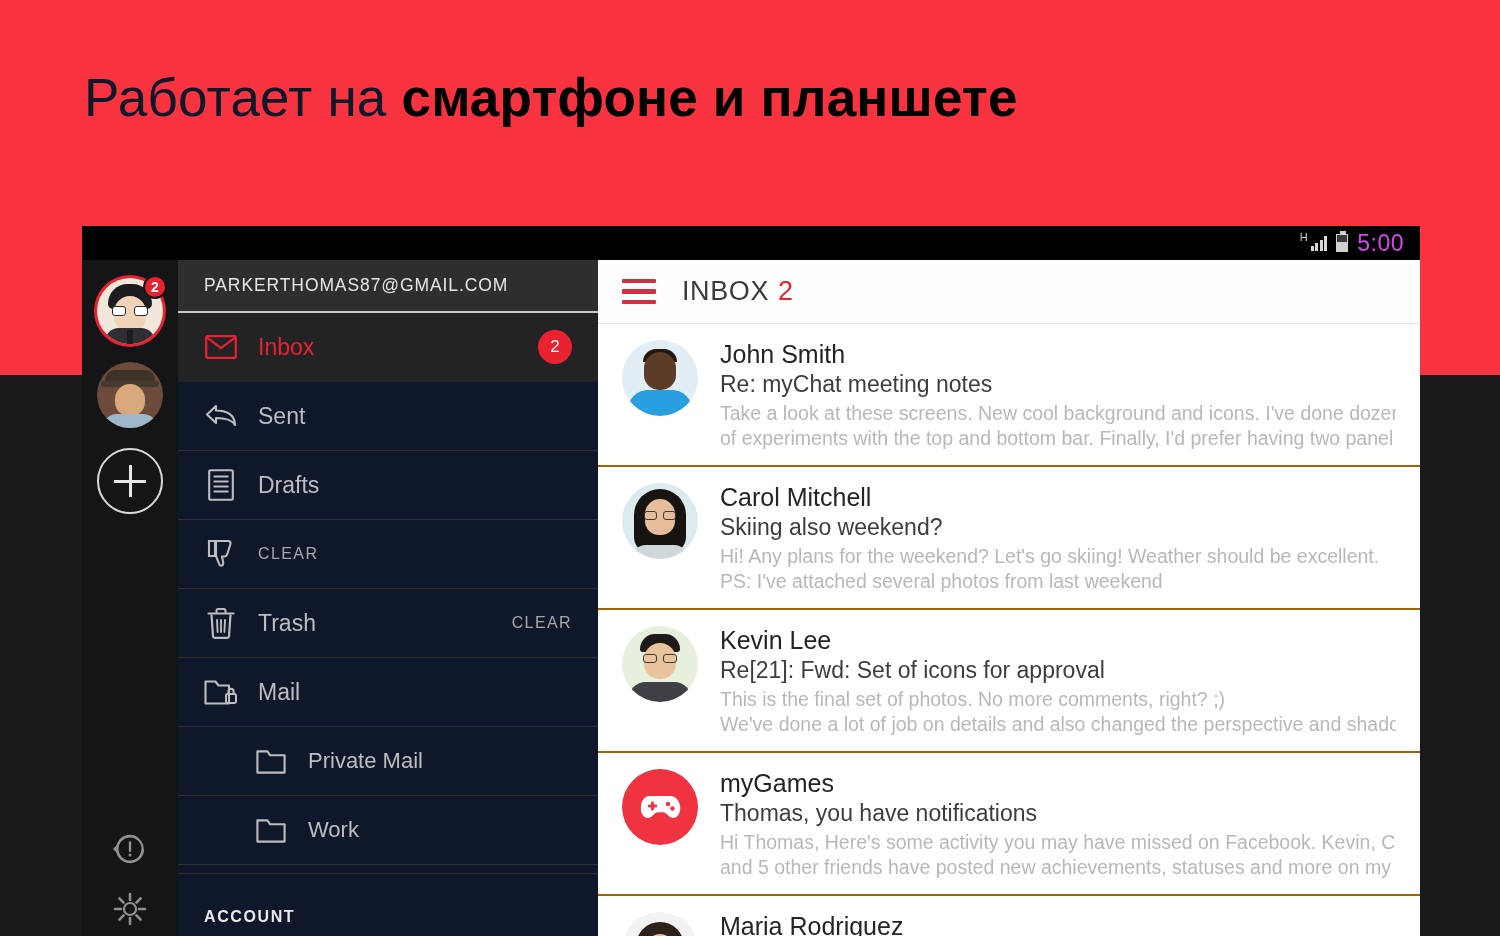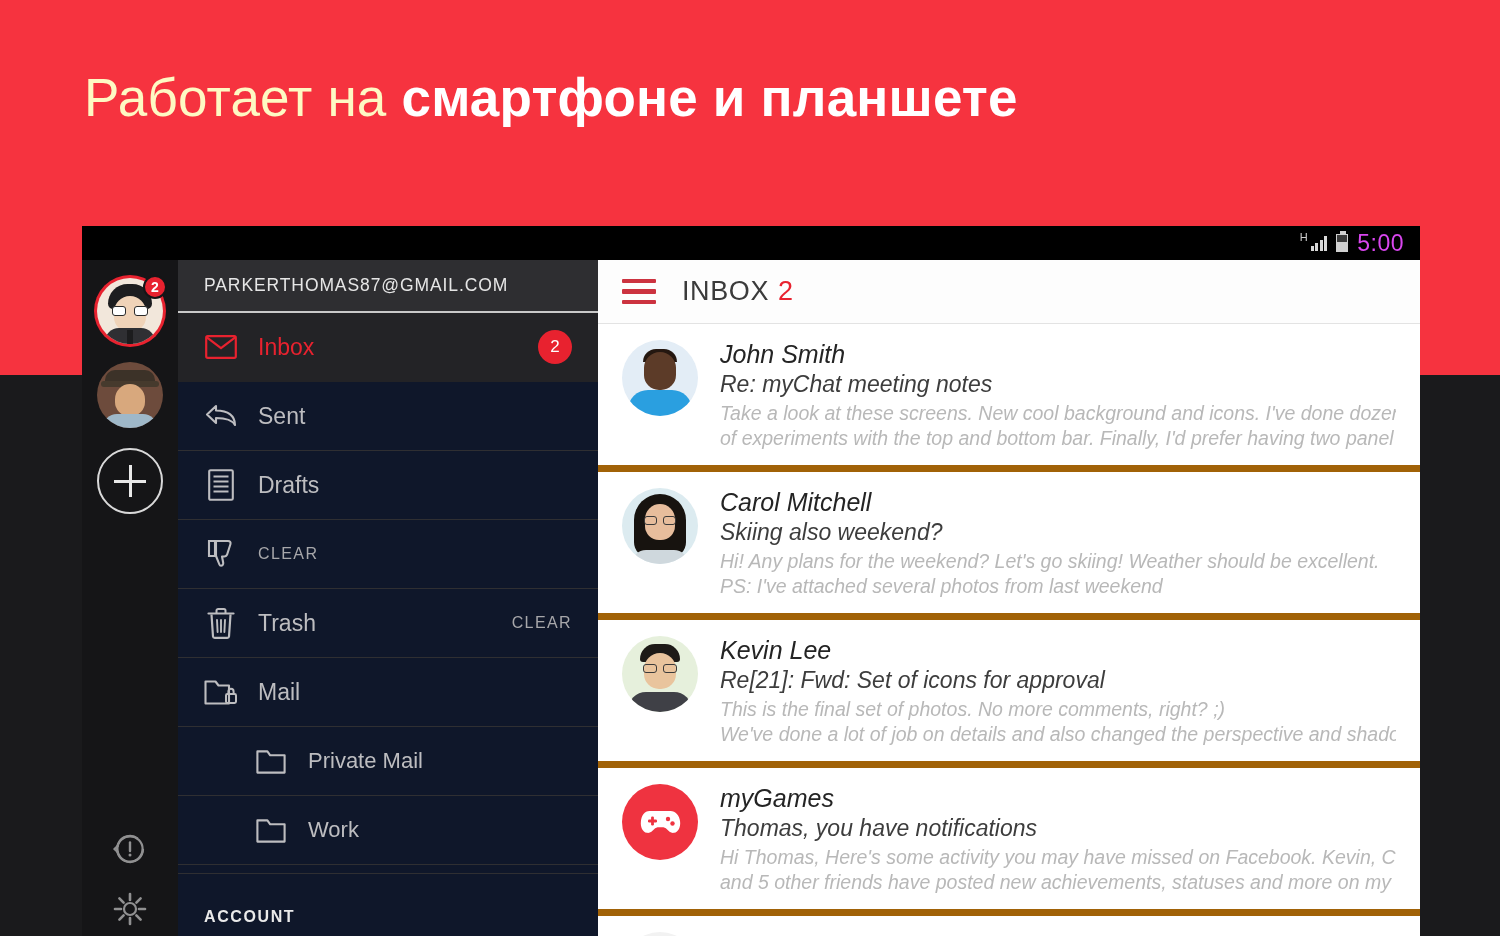--- a/index.html
+++ b/index.html
@@ -31,22 +31,22 @@
     position: absolute;
     left: 84px;
     top: 68px;
     width: 1300px;
     font-size: 53px;
     line-height: 1.15;
     letter-spacing: 0.2px;
     color: #ffffff;
     white-space: nowrap;
   }
-  .promo-headline .light { font-weight: 300; color: #fef9c3; }
-  .promo-headline .bold  { font-weight: 700; color: #ffffff; }
+  .promo-headline .light { font-weight: 300; color: #0f172a; }
+  .promo-headline .bold  { font-weight: 700; color: #000000; }
 
   
   .tablet {
     position: absolute;
     left: 82px;
     top: 226px;
     width: 1338px;
     height: 710px;
     background: #000000;
     overflow: hidden;
@@ -301,23 +301,22 @@
   .list-title {
     font-size: 27px;
     color: #3b3b3b;
     letter-spacing: 0.6px;
   }
   .list-title-count { color: #e8222f; margin-left: 9px; }
 
   .mail-row {
     display: flex;
     padding: 16px 24px 14px 24px;
-    border-bottom: 7px solid #a16207;
+    border-bottom: 2px solid #a16207;
     flex: 0 0 auto;
-    font-style: italic;
   }
   .avatar {
     width: 76px; height: 76px;
     flex: 0 0 76px;
     border-radius: 50%;
     margin-right: 22px;
     position: relative;
     overflow: hidden;
   }
   

